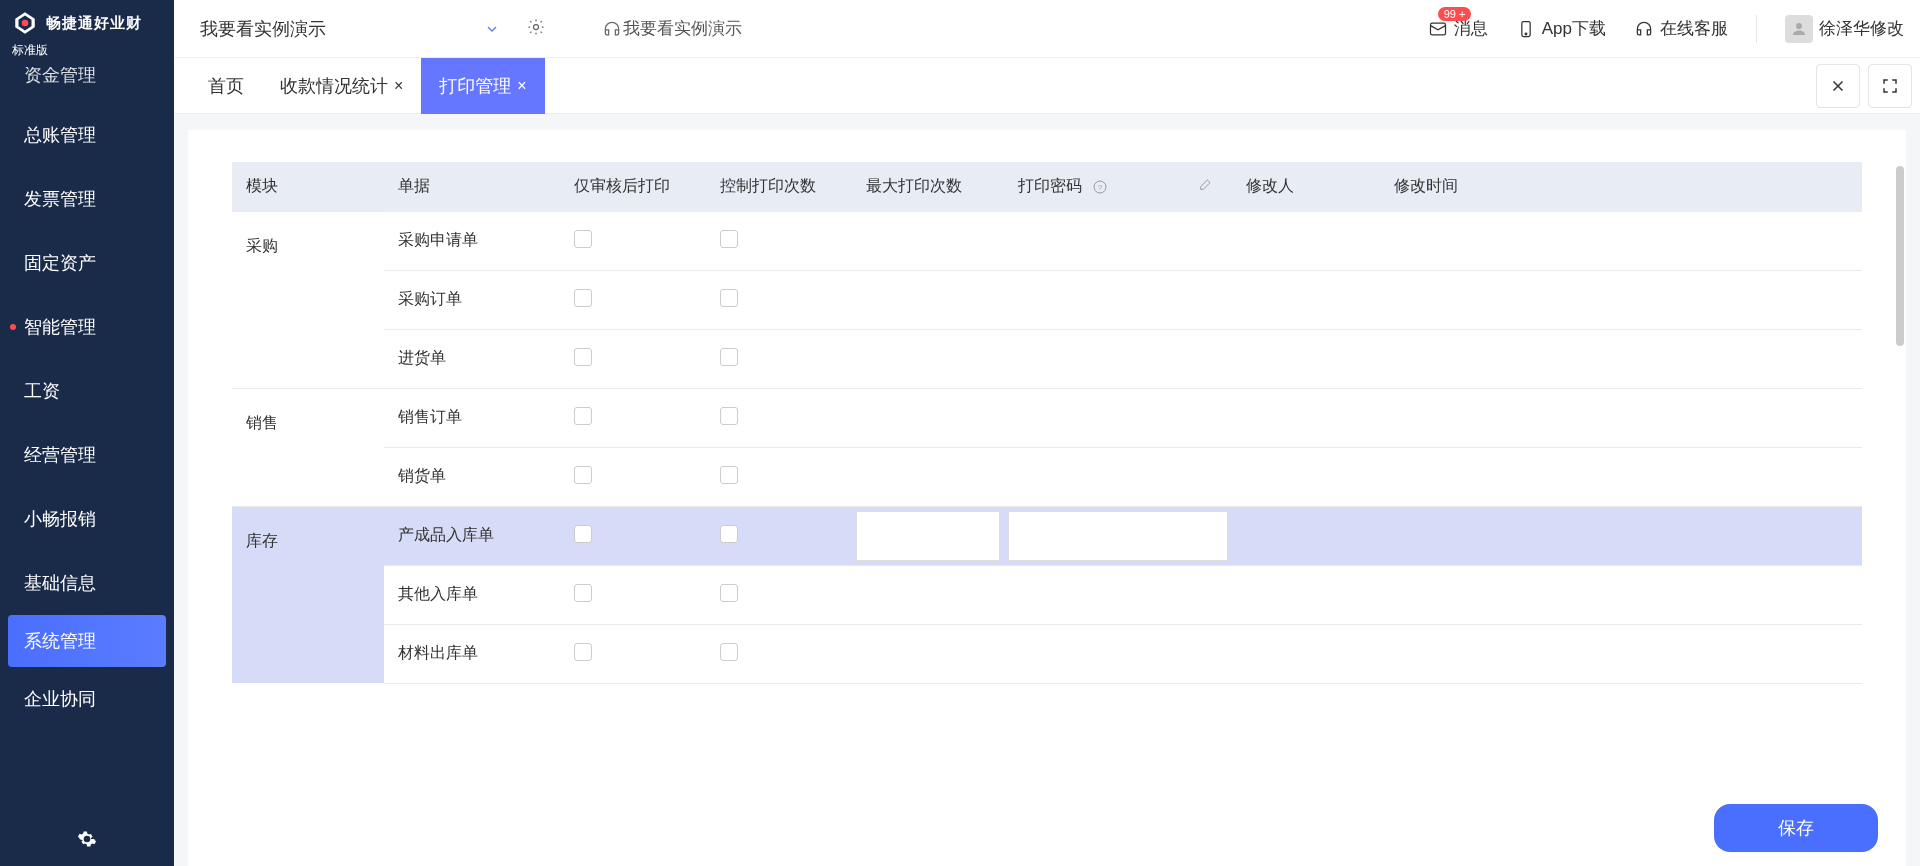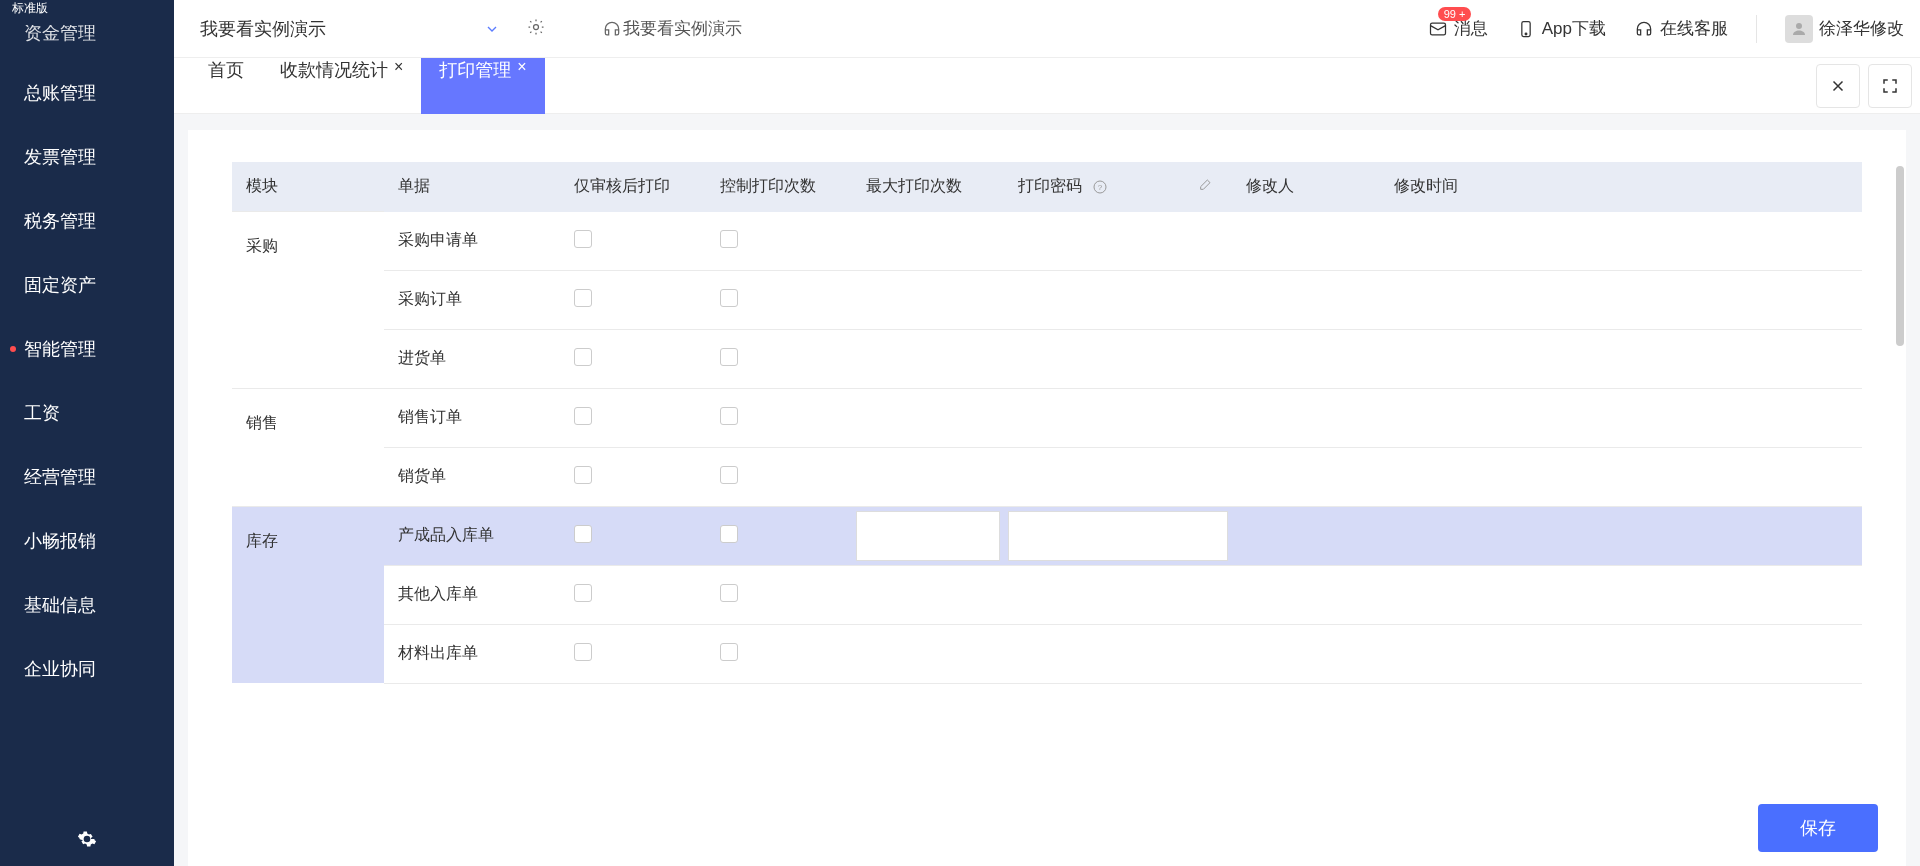--- a/index.html
+++ b/index.html
@@ -34,21 +34,21 @@
 .topbar-right { margin-left: auto; display: flex; align-items: center; gap: 28px; }
 .tb-item { display: flex; align-items: center; gap: 6px; cursor: pointer; font-size: 17px; color: #333; position: relative; }
 .tb-item svg { width: 20px; height: 20px; stroke: #333; fill: none; stroke-width: 1.5; }
 .badge { position: absolute; top: -10px; left: 10px; background: #ff4d4f; color: #fff; font-size: 11px; padding: 1px 6px; border-radius: 10px; white-space: nowrap; }
 .avatar { width: 28px; height: 28px; background: #ddd; border-radius: 4px; display: flex; align-items: center; justify-content: center; }
 .avatar svg { width: 18px; height: 18px; fill: #aaa; stroke: none; }
 .divider-v { width: 1px; height: 28px; background: #e5e5e5; }
 
 
 .tabs-row { display: flex; align-items: center; border-bottom: 1px solid #eee; height: 56px; padding-left: 16px; }
-.tab { padding: 0 18px; height: 56px; display: flex; align-items: flex-start; gap: 6px; font-size: 18px; cursor: pointer; }
+.tab { padding: 0 18px; height: 56px; display: flex; align-items: center; gap: 6px; font-size: 18px; cursor: pointer; }
 .tab.active { background: #6677ff; color: #fff; }
 .tab-close { font-size: 16px; cursor: pointer; }
 .tabs-actions { margin-left: auto; display: flex; align-items: center; gap: 0; padding-right: 8px; }
 .tabs-action-btn { width: 44px; height: 44px; display: flex; align-items: center; justify-content: center; cursor: pointer; border: 1px solid #e5e5e5; border-radius: 4px; margin-left: 8px; }
 .tabs-action-btn svg { width: 18px; height: 18px; stroke: #333; fill: none; stroke-width: 2; }
 
 
 .content-wrap { flex: 1; background: #f5f6f8; padding: 16px 0 0 0; display: flex; flex-direction: column; overflow: hidden; }
 .content { background: #fff; margin: 0 14px; flex: 1; display: flex; flex-direction: column; overflow: hidden; }
 .table-container { flex: 1; padding: 32px 44px 0 44px; overflow-y: auto; position: relative; }
@@ -67,41 +67,48 @@
 .table tr.selected td { background: #d6dbf7; }
 .table tr.selected td.input-cell { background: #d6dbf7; padding: 4px; }
 .cell-input { width: 100%; height: 50px; border: 1px solid #ddd; background: #fff; padding: 0 8px; font-size: 15px; }
 .chk { width: 18px; height: 18px; border: 1px solid #ccc; border-radius: 3px; display: inline-block; cursor: pointer; background: #fff; }
 .help-icon, .edit-icon { display: inline-flex; vertical-align: middle; margin-left: 6px; }
 .help-icon svg, .edit-icon svg { width: 16px; height: 16px; }
 .edit-icon { float: right; margin-right: 4px; }
 .scrollbar-track { position: absolute; right: 2px; top: 36px; width: 8px; height: 180px; background: #ccc; border-radius: 4px; }
 
 .footer-bar { padding: 14px 28px; display: flex; justify-content: flex-end; background: #fff; margin: 0 14px; }
-.save-btn { background: #4a6fff; color: #fff; border: none; padding: 12px 42px; font-size: 18px; border-radius: 4px; cursor: pointer; }
+.save-btn { background: #4a6fff; color: #fff; border: none; padding: 12px 64px; font-size: 18px; border-radius: 16px; cursor: pointer; }
 </style>
 </head>
 <body>
 
 <div class="app">
 
   <div class="sidebar">
+    <div class="logo-area">
+      <svg class="logo-svg" viewBox="0 0 24 24">
+          <path fill="#fff" d="M12 2L3 8v8l9 6 9-6V8l-9-6zm0 3l6 4v6l-6 4-6-4V9l6-4z"></path>
+          <circle cx="12" cy="12" r="3" fill="#ff4d4f"></circle>
+        </svg>
+      <span class="logo-text">畅捷通好业财</span>
+    </div>
     <div class="edition">标准版</div>
     <div class="nav">
       <div class="nav-item partial">资金管理</div>
       <div id="nav-items">
           <div class="nav-item">总账管理</div>
           <div class="nav-item">发票管理</div>
-          <div class="nav-item">税务管理</div>
           <div class="nav-item">固定资产</div>
           <div class="nav-item nav-item-dot">智能管理</div>
           <div class="nav-item">工资</div>
           <div class="nav-item">经营管理</div>
           <div class="nav-item">小畅报销</div>
           <div class="nav-item">基础信息</div>
+          <div class="nav-item active">系统管理</div>
           <div class="nav-item">企业协同</div>
         </div>
     </div>
     <div class="settings-footer">
       <svg viewBox="0 0 24 24">
           <path d="M12 8a4 4 0 100 8 4 4 0 000-8zm9 4a7 7 0 01-.1 1.2l2 1.6-2 3.4-2.4-.8a7 7 0 01-2 1.2l-.4 2.5h-4l-.4-2.5a7 7 0 01-2-1.2l-2.4.8-2-3.4 2-1.6A7 7 0 013 12c0-.4 0-.8.1-1.2l-2-1.6 2-3.4 2.4.8a7 7 0 012-1.2L7.9 3h4l.4 2.5a7 7 0 012 1.2l2.4-.8 2 3.4-2 1.6c.1.4.1.8.1 1.1z"></path>
         </svg>
     </div>
   </div>
 

